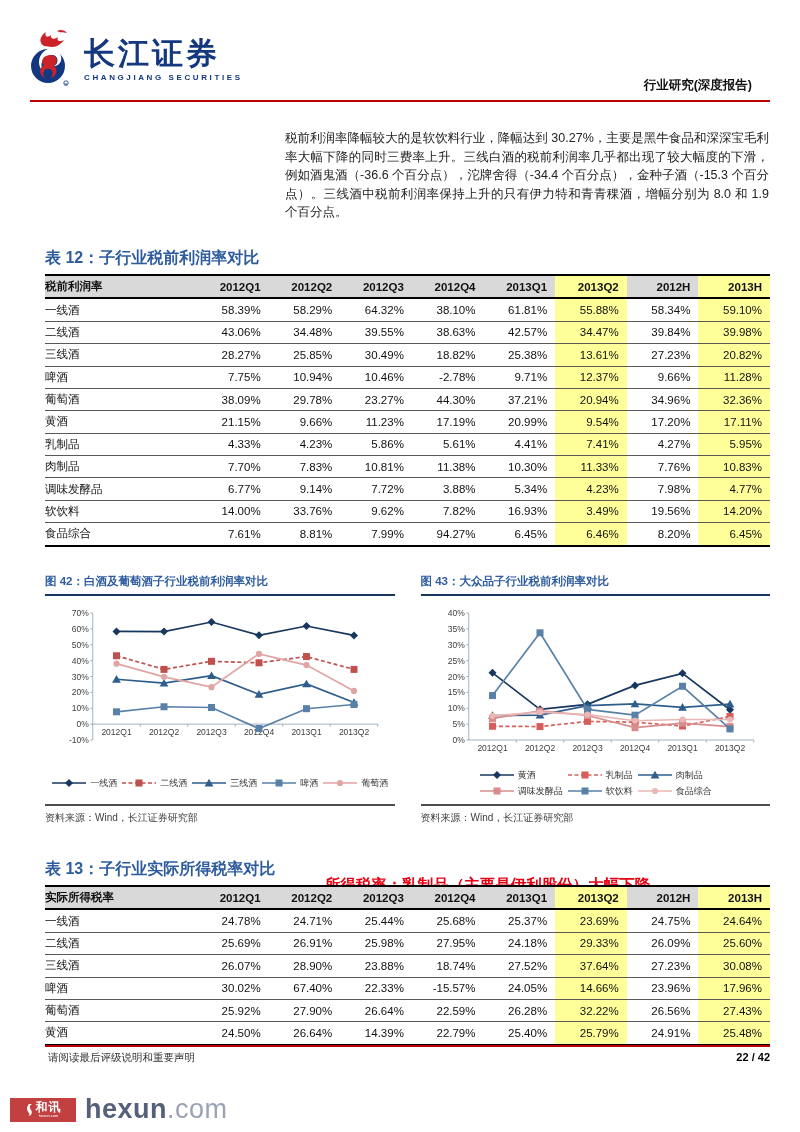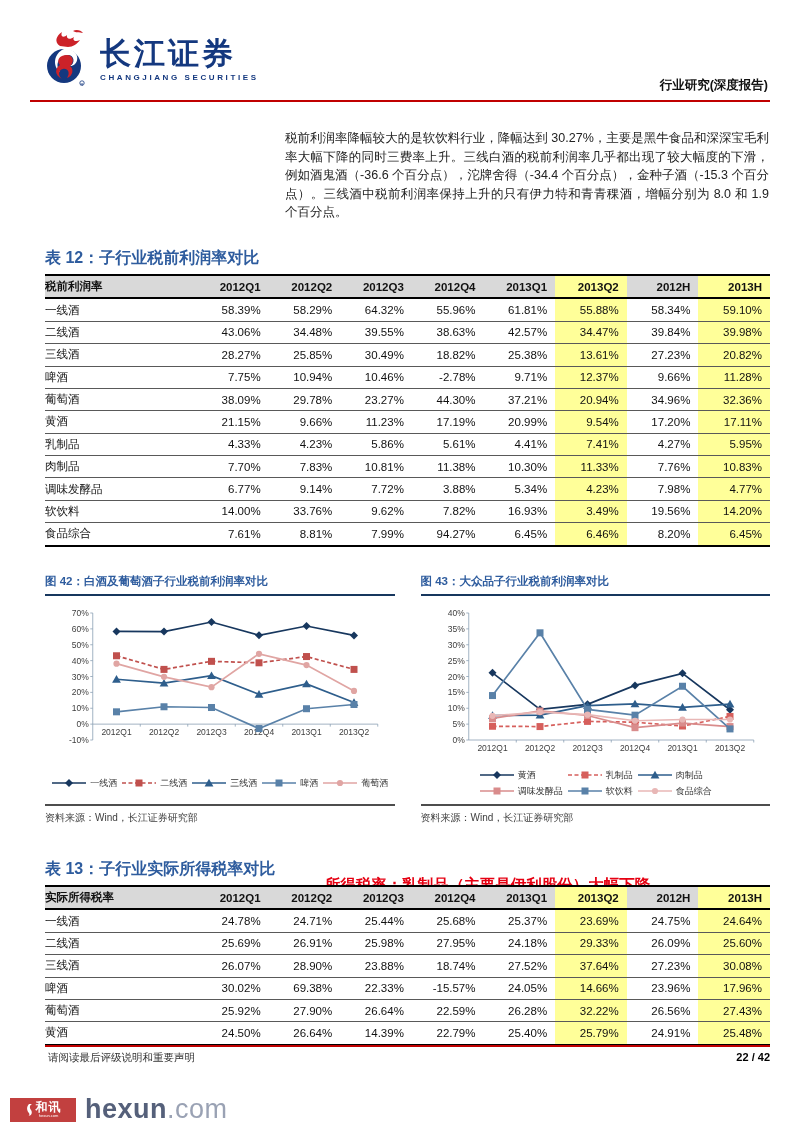--- a/index.html
+++ b/index.html
@@ -1,21 +1,21 @@
 <!DOCTYPE html>
 <html><head>
 <meta charset="utf-8">
 <style>
   * { margin:0; padding:0; box-sizing:border-box; }
   html,body { background:#fff; }
   body { font-family:"Liberation Sans","DejaVu Sans",sans-serif; color:#1a1a1a; }
   .page { position:relative; width:800px; height:1132px; background:#fff; overflow:hidden; margin:0 auto; }
 
   
-  .hdr { position:absolute; top:26px; left:30px; width:740px; height:72px; }
+  .hdr { position:absolute; top:26px; left:14px; width:740px; height:72px; }
   .brand { position:absolute; left:10px; top:2px; display:flex; align-items:center; }
   .brand-emblem { width:54px; height:62px; }
   .brand-text { margin-left:6px; }
   .brand-cn { font-size:31px; font-weight:bold; color:#14387F; letter-spacing:3px; line-height:34px; font-family:"Liberation Serif","DejaVu Serif",serif; }
   .brand-en { font-size:8px; font-weight:bold; color:#14387F; letter-spacing:2.6px; margin-top:2px; }
   .report-type { position:absolute; right:2px; bottom:4px; font-size:12.5px; font-weight:bold; color:#111; }
   .hdr-rule { position:absolute; top:100px; left:30px; width:740px; height:2px; background:#C00000; }
 
   
   .para { position:absolute; top:129px; left:285px; width:484px; font-size:12.5px; line-height:18.6px; text-align:justify; color:#222; }
@@ -103,21 +103,21 @@
             <th>2012H</th>
             <th class="hl">2013H</th>
           </tr>
         </thead>
         <tbody>
           <tr>
             <td class="lbl">一线酒</td>
             <td>58.39%</td>
             <td>58.29%</td>
             <td>64.32%</td>
-            <td>55.96%</td>
+            <td>38.10%</td>
             <td>61.81%</td>
             <td class="hl">55.88%</td>
             <td>58.34%</td>
             <td class="hl">59.10%</td>
           </tr>
           <tr>
             <td class="lbl">二线酒</td>
             <td>43.06%</td>
             <td>34.48%</td>
             <td>39.55%</td>
@@ -517,21 +517,21 @@
             <td>23.88%</td>
             <td>18.74%</td>
             <td>27.52%</td>
             <td class="hl">37.64%</td>
             <td>27.23%</td>
             <td class="hl">30.08%</td>
           </tr>
           <tr>
             <td class="lbl">啤酒</td>
             <td>30.02%</td>
-            <td>69.38%</td>
+            <td>67.40%</td>
             <td>22.33%</td>
             <td>-15.57%</td>
             <td>24.05%</td>
             <td class="hl">14.66%</td>
             <td>23.96%</td>
             <td class="hl">17.96%</td>
           </tr>
           <tr>
             <td class="lbl">葡萄酒</td>
             <td>25.92%</td>

